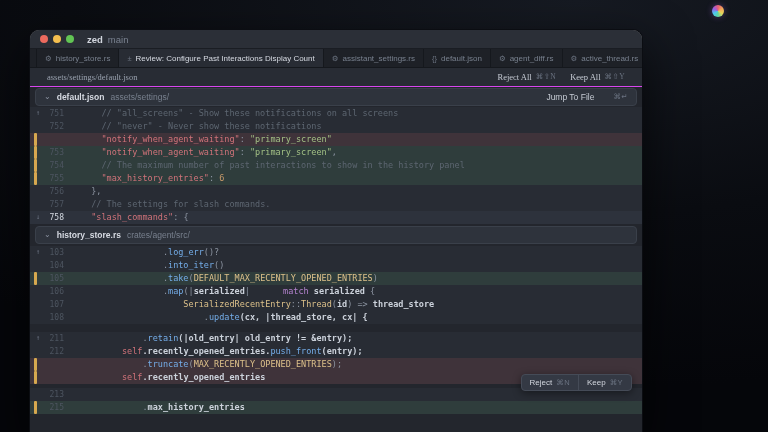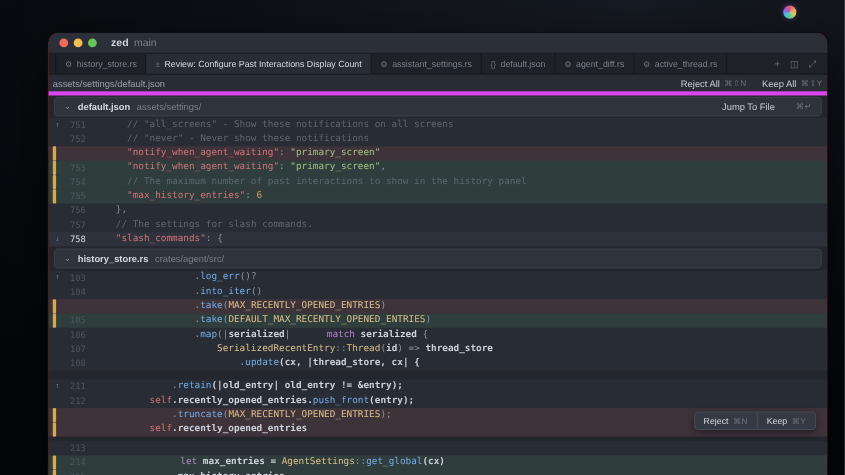--- a/index.html
+++ b/index.html
@@ -7,23 +7,23 @@
   body {
     position: relative;
     background: radial-gradient(120% 90% at 75% 0%, #161a22 0%, #0a0c11 55%, #05060a 100%);
     font-family: "Liberation Sans", sans-serif;
     -webkit-font-smoothing: antialiased;
   }
   .blob { position:absolute; left:712px; top:5px; width:12px; height:12px; border-radius:50%;
     background: conic-gradient(#e85d75,#f2a65a,#e8d55a,#5dd6a2,#4cc9f0,#9b5de5,#e85d75);
     box-shadow: 0 0 6px rgba(180,120,255,.35); }
 
-  .window { position:absolute; left:30px; top:30px; width:708px; height:402px;
-    background:#b91c1c; border-radius:9px 9px 0 0; overflow:hidden;
-    box-shadow: 0 0 0 1px #0b0d12, 0 18px 50px rgba(0,0,0,.7); margin-left: 14px; }
+  .window { position:absolute; left:30px; top:30px; width:612px; height:402px;
+    background:#737373; border-radius:9px 9px 0 0; overflow:hidden;
+    box-shadow: 0 0 0 1px #0b0d12, 0 18px 50px rgba(0,0,0,.7); }
 
   
   .titlebar { height:19px; background:#2b2f37; display:flex; align-items:center; padding:0 10px; gap:5px;
     border-bottom:1px solid #1a1d23; }
   .tl { width:8px; height:8px; border-radius:50%; display:inline-block; }
   .tl.red{ background:#ec6a5e; } .tl.yellow{ background:#f5bf4f; } .tl.green{ background:#62c554; }
   .appname { margin-left:8px; font-size:9.5px; font-weight:700; color:#d2d6de; }
   .branch { font-size:9.5px; color:#7a8290; }
 
   
@@ -31,25 +31,25 @@
   .tabstrip { display:flex; align-items:stretch; padding-left:6px; }
   .tab { display:flex; align-items:center; gap:4px; padding:0 8px; font-size:8px; color:#78808e;
     border-right:1px solid #15181d; white-space:nowrap; }
   .tab:first-child{ border-left:1px solid #15181d; }
   .tab.active { background:#282c34; color:#d6dae2; }
   .tabicon { font-size:7.5px; color:#6b7380; }
   .tabactions { margin-left:auto; display:flex; align-items:center; gap:9px; padding:0 10px; color:#6b7380; font-size:8.5px; }
   .tabact { cursor:default; }
 
   
-  .toolbar { height:19px; background:#282c34; display:flex; align-items:center; padding:0 4px;
-    border-bottom:4px solid #d946ef; }
+  .toolbar { height:19px; background:#282c34; display:flex; align-items:center; padding:0 17px;
+    border-bottom:1px solid #d946ef;font-family:Liberation Serif, serif; }
   .crumb { font-size:8.5px; color:#99a1ae; }
   .spacer { flex:1; }
-  .tbtn { display:flex; align-items:center; gap:4px; font-size:8.5px; color:#c6cbd4; margin-left:14px; }
+  .tbtn { display:flex; gap:4px; font-size:8.5px; color:#c6cbd4; margin-left:14px; }
   .kbd { font-size:7.5px; color:#6a7280; letter-spacing:.4px; }
 
   
   .content { position:absolute; left:0; top:57px; right:0; bottom:0; background:#23262d; overflow:hidden; }
   .exheader { margin:1px 5px 0 5px; height:18px; background:#2e333c; border:1px solid #3a404a; border-radius:4px;
     display:flex; align-items:center; padding:0 8px; gap:6px; }
   .exheader.mt2 { margin-top:2px; }
   .chev { color:#8a92a0; font-size:8px; line-height:8px; }
   .fname { font-size:8.5px; font-weight:700; color:#d6dae2; }
   .fpath { font-size:8.5px; color:#78808e; }
@@ -216,26 +216,20 @@
         <div class="row k-ctx">
           <span class="acol">↑</span>
           <span class="ncol">103</span>
           <span class="ccol"><span class="tk-pln">                </span><span class="tk-pun">.</span><span class="tk-fn">log_err</span><span class="tk-pun">()?</span></span>
         </div>
         <div class="row k-ctx">
           <span class="acol"></span>
           <span class="ncol">104</span>
           <span class="ccol"><span class="tk-pln">                </span><span class="tk-pun">.</span><span class="tk-fn">into_iter</span><span class="tk-pun">()</span></span>
         </div>
-        <div class="row k-del">
-          <span class="marker"></span>
-          <span class="acol"></span>
-          <span class="ncol"></span>
-          <span class="ccol"><span class="tk-pln">                </span><span class="tk-pun">.</span><span class="tk-fn">take</span><span class="tk-pun">(</span><span class="tk-cst">MAX_RECENTLY_OPENED_ENTRIES</span><span class="tk-pun">)</span></span>
-        </div>
         <div class="row k-add">
           <span class="marker"></span>
           <span class="acol"></span>
           <span class="ncol">105</span>
           <span class="ccol"><span class="tk-pln">                </span><span class="tk-pun">.</span><span class="tk-fn">take</span><span class="tk-pun">(</span><span class="tk-cst">DEFAULT_MAX_RECENTLY_OPENED_ENTRIES</span><span class="tk-pun">)</span></span>
         </div>
         <div class="row k-ctx">
           <span class="acol"></span>
           <span class="ncol">106</span>
           <span class="ccol"><span class="tk-pln">                </span><span class="tk-pun">.</span><span class="tk-fn">map</span><span class="tk-pun">(|</span><span class="tk-pln">serialized</span><span class="tk-pun">| </span><span class="tk-kw">match</span><span class="tk-pln"> serialized </span><span class="tk-pun">{</span></span>
@@ -271,26 +265,20 @@
           <span class="marker"></span>
           <span class="acol"></span>
           <span class="ncol"></span>
           <span class="ccol"><span class="tk-pln">        </span><span class="tk-slf">self</span><span class="tk-pln">.recently_opened_entries</span></span>
         </div>
         <div class="gaprow" style="height: 4px;"></div>
         <div class="row k-ctx">
           <span class="acol"></span>
           <span class="ncol">213</span>
           <span class="ccol"></span>
-        </div>
-        <div class="row k-add">
-          <span class="marker"></span>
-          <span class="acol"></span>
-          <span class="ncol">214</span>
-          <span class="ccol"><span class="tk-pln">        </span><span class="tk-kw">let</span><span class="tk-pln"> max_entries = </span><span class="tk-typ">AgentSettings</span><span class="tk-pun">::</span><span class="tk-fn">get_global</span><span class="tk-pln">(cx)</span></span>
         </div>
         <div class="row k-add">
           <span class="marker"></span>
           <span class="acol"></span>
           <span class="ncol">215</span>
           <span class="ccol"><span class="tk-pln">            </span><span class="tk-pun">.</span><span class="tk-pln">max_history_entries</span></span>
         </div>
       </div>
 
   </div>

